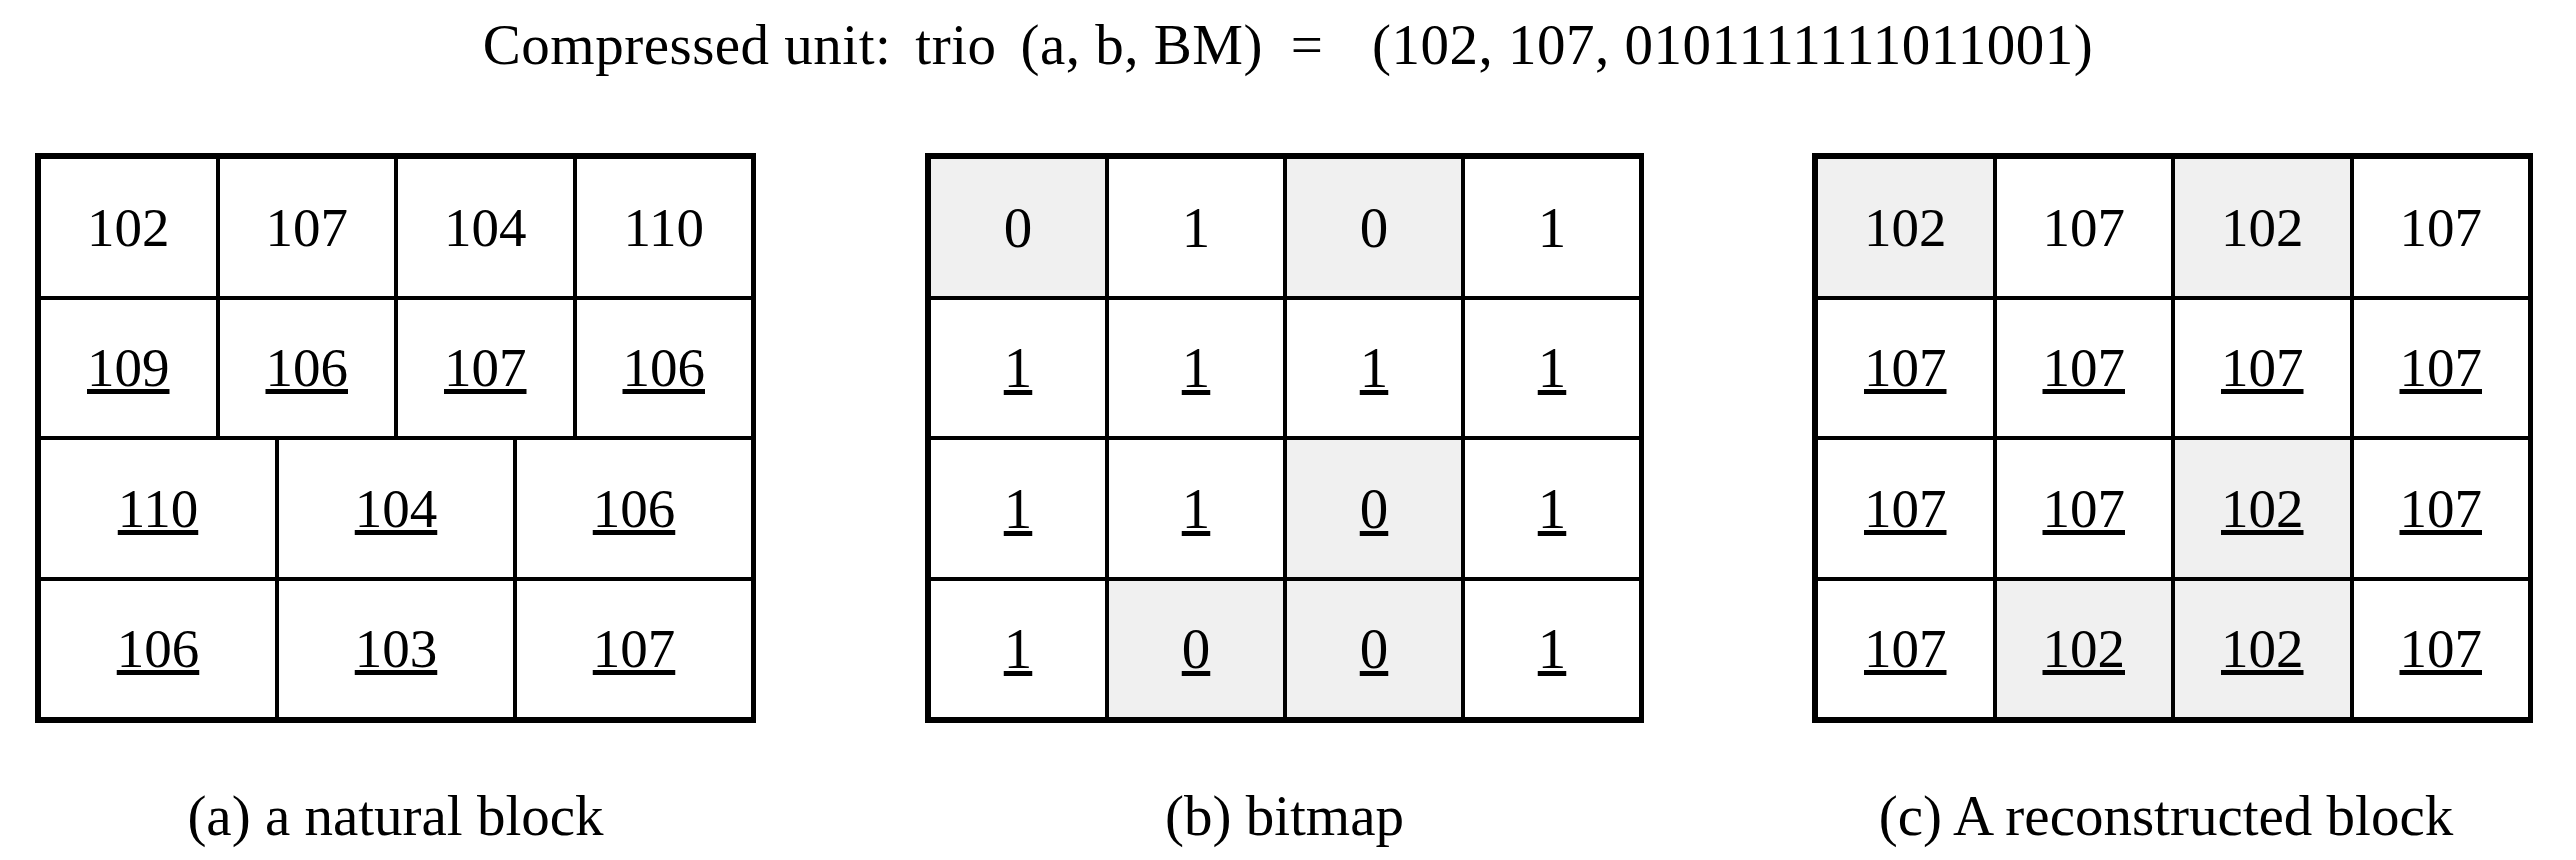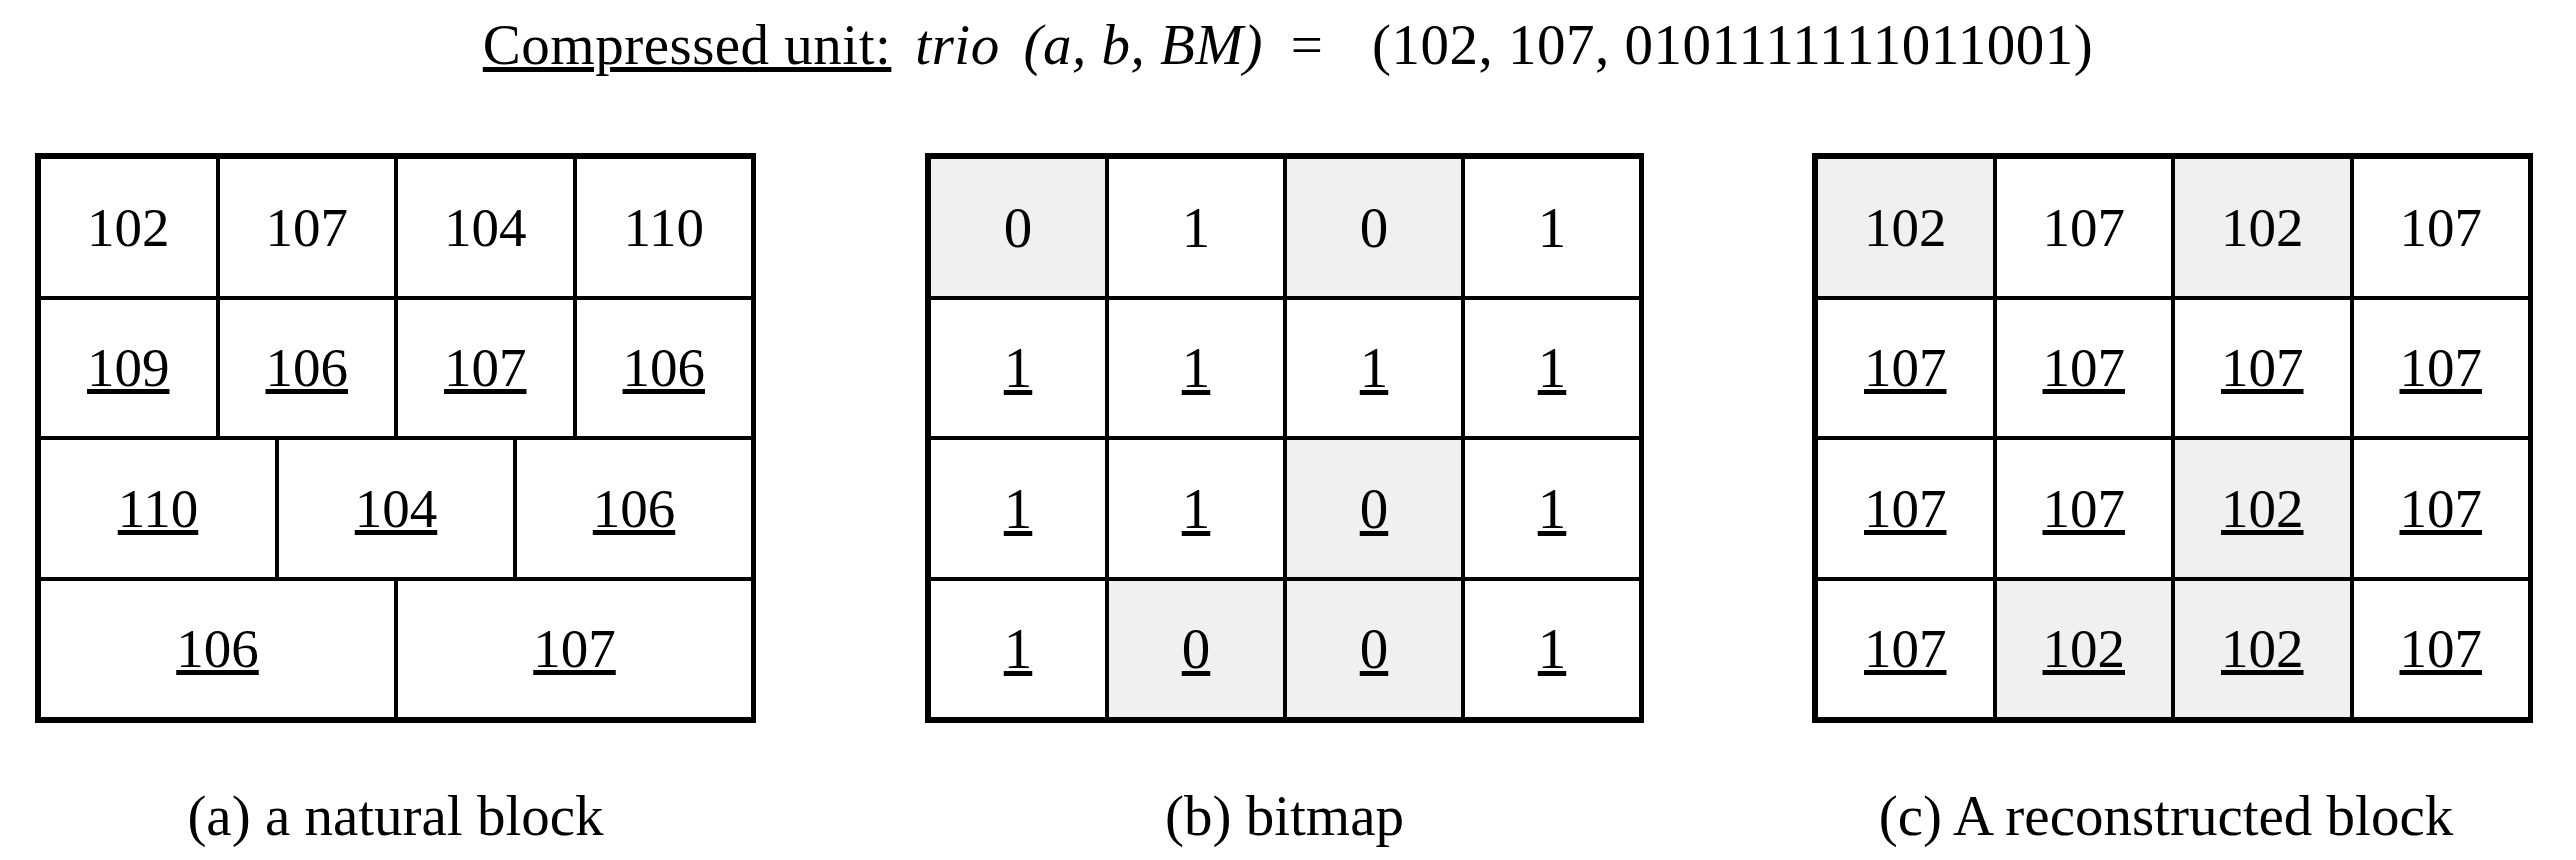--- a/index.html
+++ b/index.html
@@ -21,22 +21,22 @@
     position: absolute;
     left: 0;
     top: 5.5px;
     width: 2576px;
     text-align: center;
     white-space: nowrap;
     font-size: 57px;
     line-height: 77px;
     letter-spacing: 0.5px;
   }
-  #title-bar .lbl { font-style: normal; text-decoration: underline; }
-  #title-bar .ital { font-style: italic; padding-left: 9.2px; }
+  #title-bar .lbl { font-style: normal; }
+  #title-bar .ital { padding-left: 9.2px; }
   #title-bar .eq { padding: 0 13px; }
   #title-bar .vals { font-style: normal; margin-left: 21px; }
 
   
   .panel {
     position: absolute;
     top: 153px;
   }
   #panel-a { left: 35px;   width: 721px; }
   #panel-b { left: 925px; width: 719px; }
@@ -123,20 +123,21 @@
     </div>
 
     <div class="grid-row">
       <div class="cell">110</div>
       <div class="cell">104</div>
       <div class="cell">106</div>
     </div>
 
     <div class="grid-row">
       <div class="cell">106</div>
+      <div class="cell">103</div>
       <div class="cell">107</div>
     </div>
 
   </div>
 </div>
 
 <div class="panel" id="panel-b">
   <div class="grid grid-b">
 
     <div class="grid-row">

